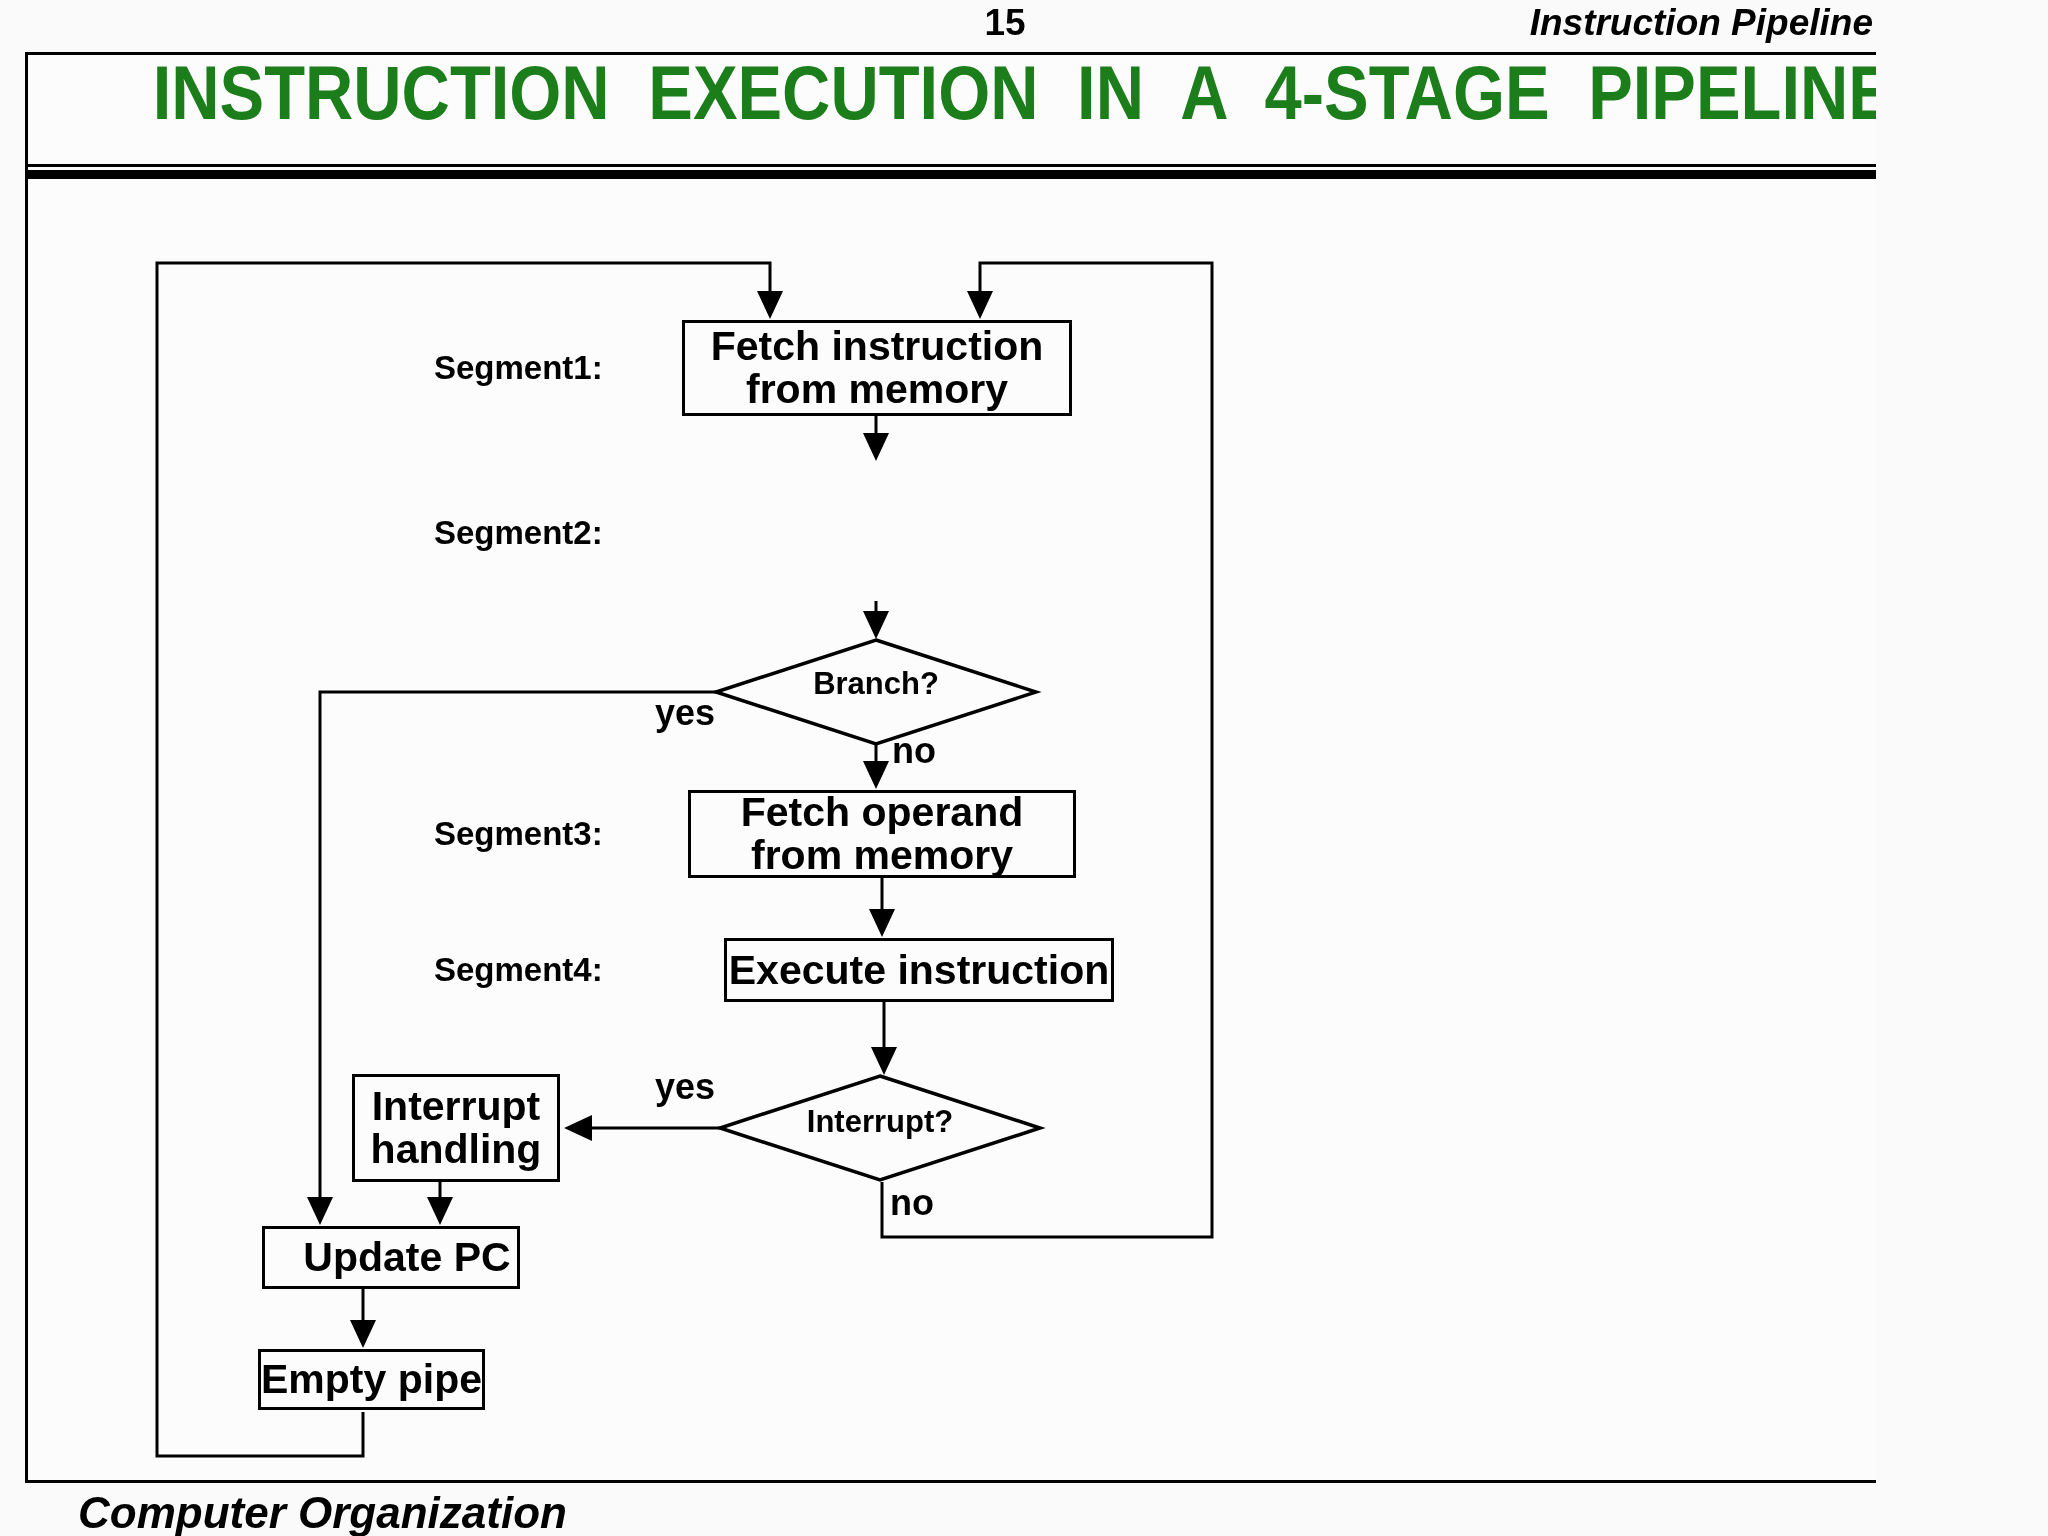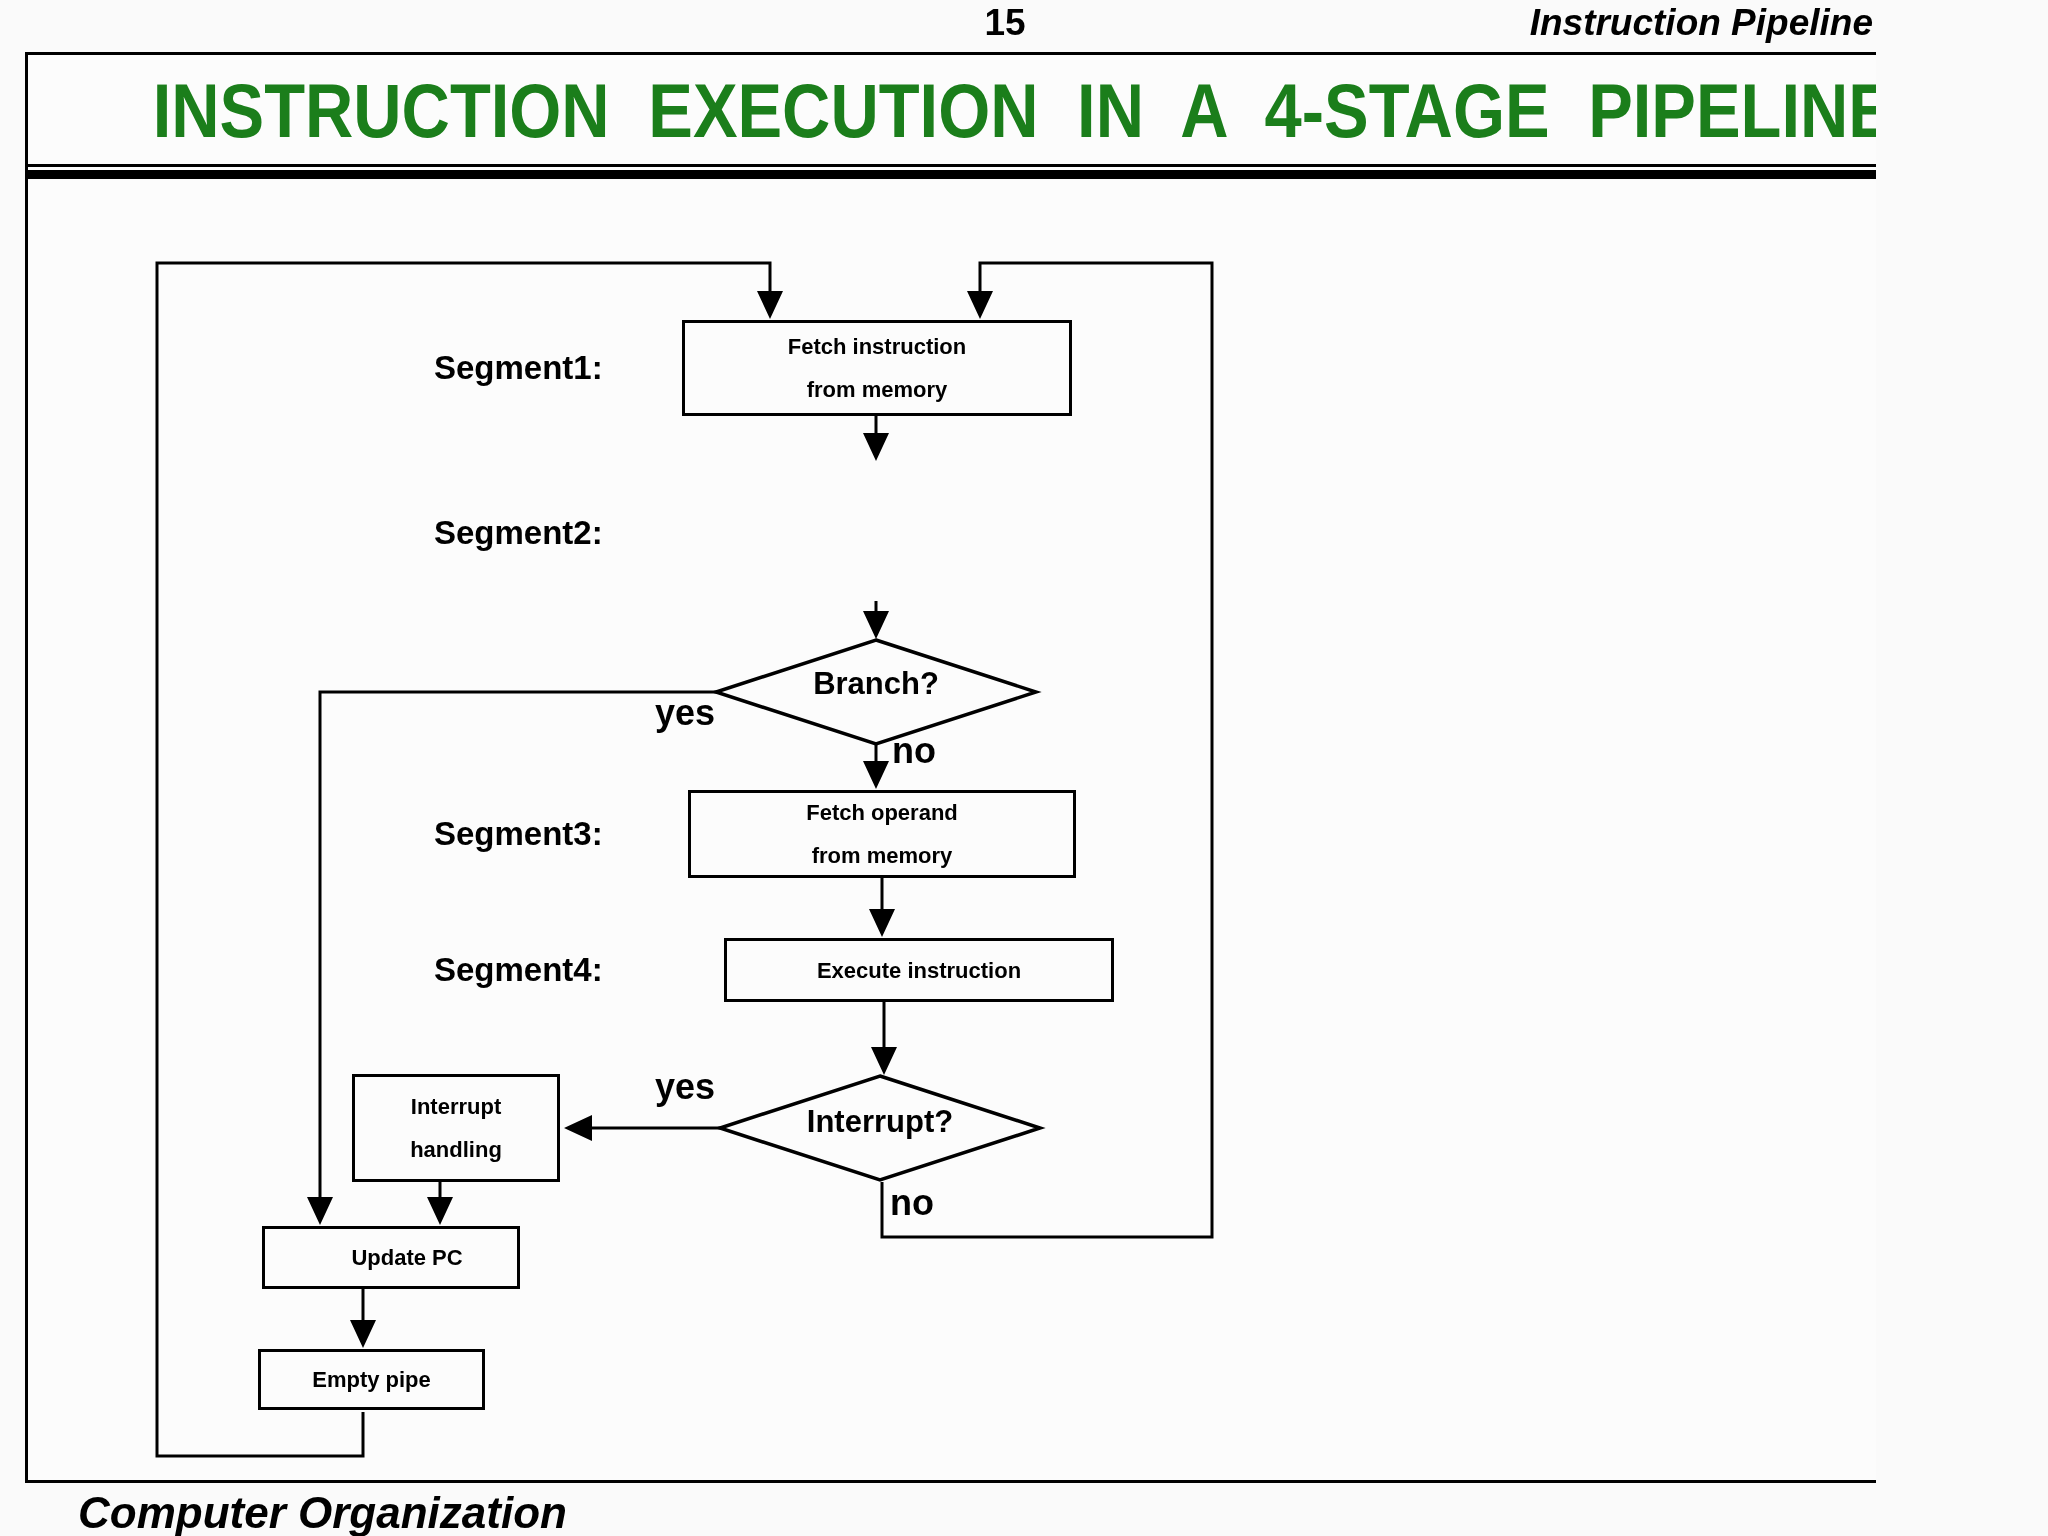--- a/index.html
+++ b/index.html
@@ -9,30 +9,30 @@
     font-family:"Liberation Sans", sans-serif;color:#000;
   }
   .abs{position:absolute;}
   
   .page-number{left:955px;top:2px;width:100px;text-align:center;
     font-size:37px;font-weight:bold;}
   .header-topic{right:3px;top:2px;font-size:37px;font-weight:bold;font-style:italic;}
   
   .slide-frame{left:25px;top:52px;width:1990px;height:1425px;
     border:3px solid #000;background:#fcfcfc;}
-  .slide-title-wrap{left:25px;top:66px;width:1996px;height:88px;
+  .slide-title-wrap{left:25px;top:48px;width:1996px;height:88px;
     display:flex;align-items:center;justify-content:center;}
   .slide-title{display:inline-block;transform:scaleX(0.88);
     font-size:76px;font-weight:bold;word-spacing:0.30em;letter-spacing:0px;
     white-space:nowrap;}
   .rule-thin{left:25px;top:164px;width:1996px;height:3px;background:#000;}
   .rule-thick{left:25px;top:170px;width:1996px;height:9px;background:#000;}
   
   .fbox{border:3px solid #000;display:flex;align-items:center;justify-content:center;
-    text-align:center;font-size:22px;font-weight:bold;line-height:43px;
+    text-align:center;font-size:41px;font-weight:bold;line-height:43px;
     white-space:pre-line;background:transparent;}
   .box-fetch{left:682px;top:320px;width:384px;height:90px;}
   .box-decode{left:682px;top:462px;width:384px;height:136px;}
   .box-operand{left:688px;top:790px;width:382px;height:82px;}
   .box-execute{left:724px;top:938px;width:384px;height:58px;}
   .box-inthandling{left:352px;top:1074px;width:202px;height:102px;}
   .box-updatepc{left:262px;top:1226px;width:220px;height:57px;padding-left:32px;}
   .box-emptypipe{left:258px;top:1349px;width:221px;height:55px;}
   
   .dlabel{display:flex;align-items:center;justify-content:center;

